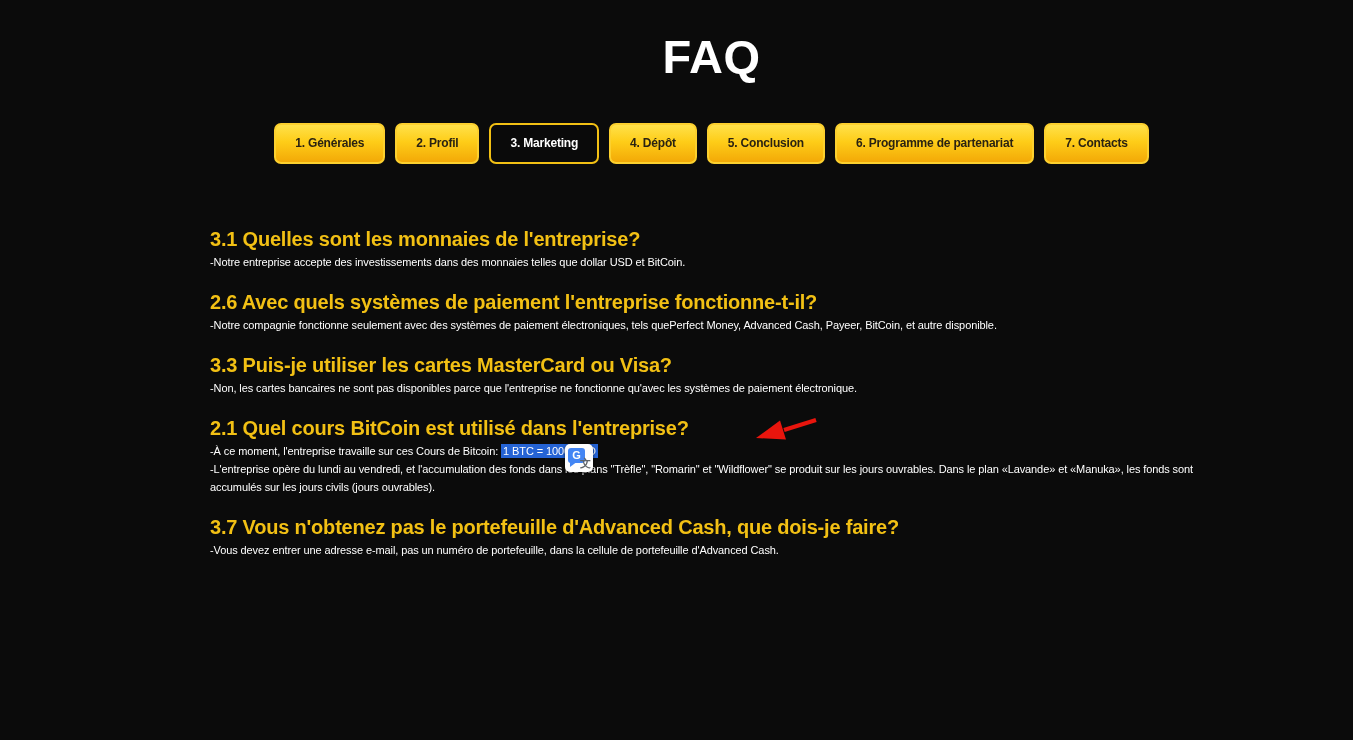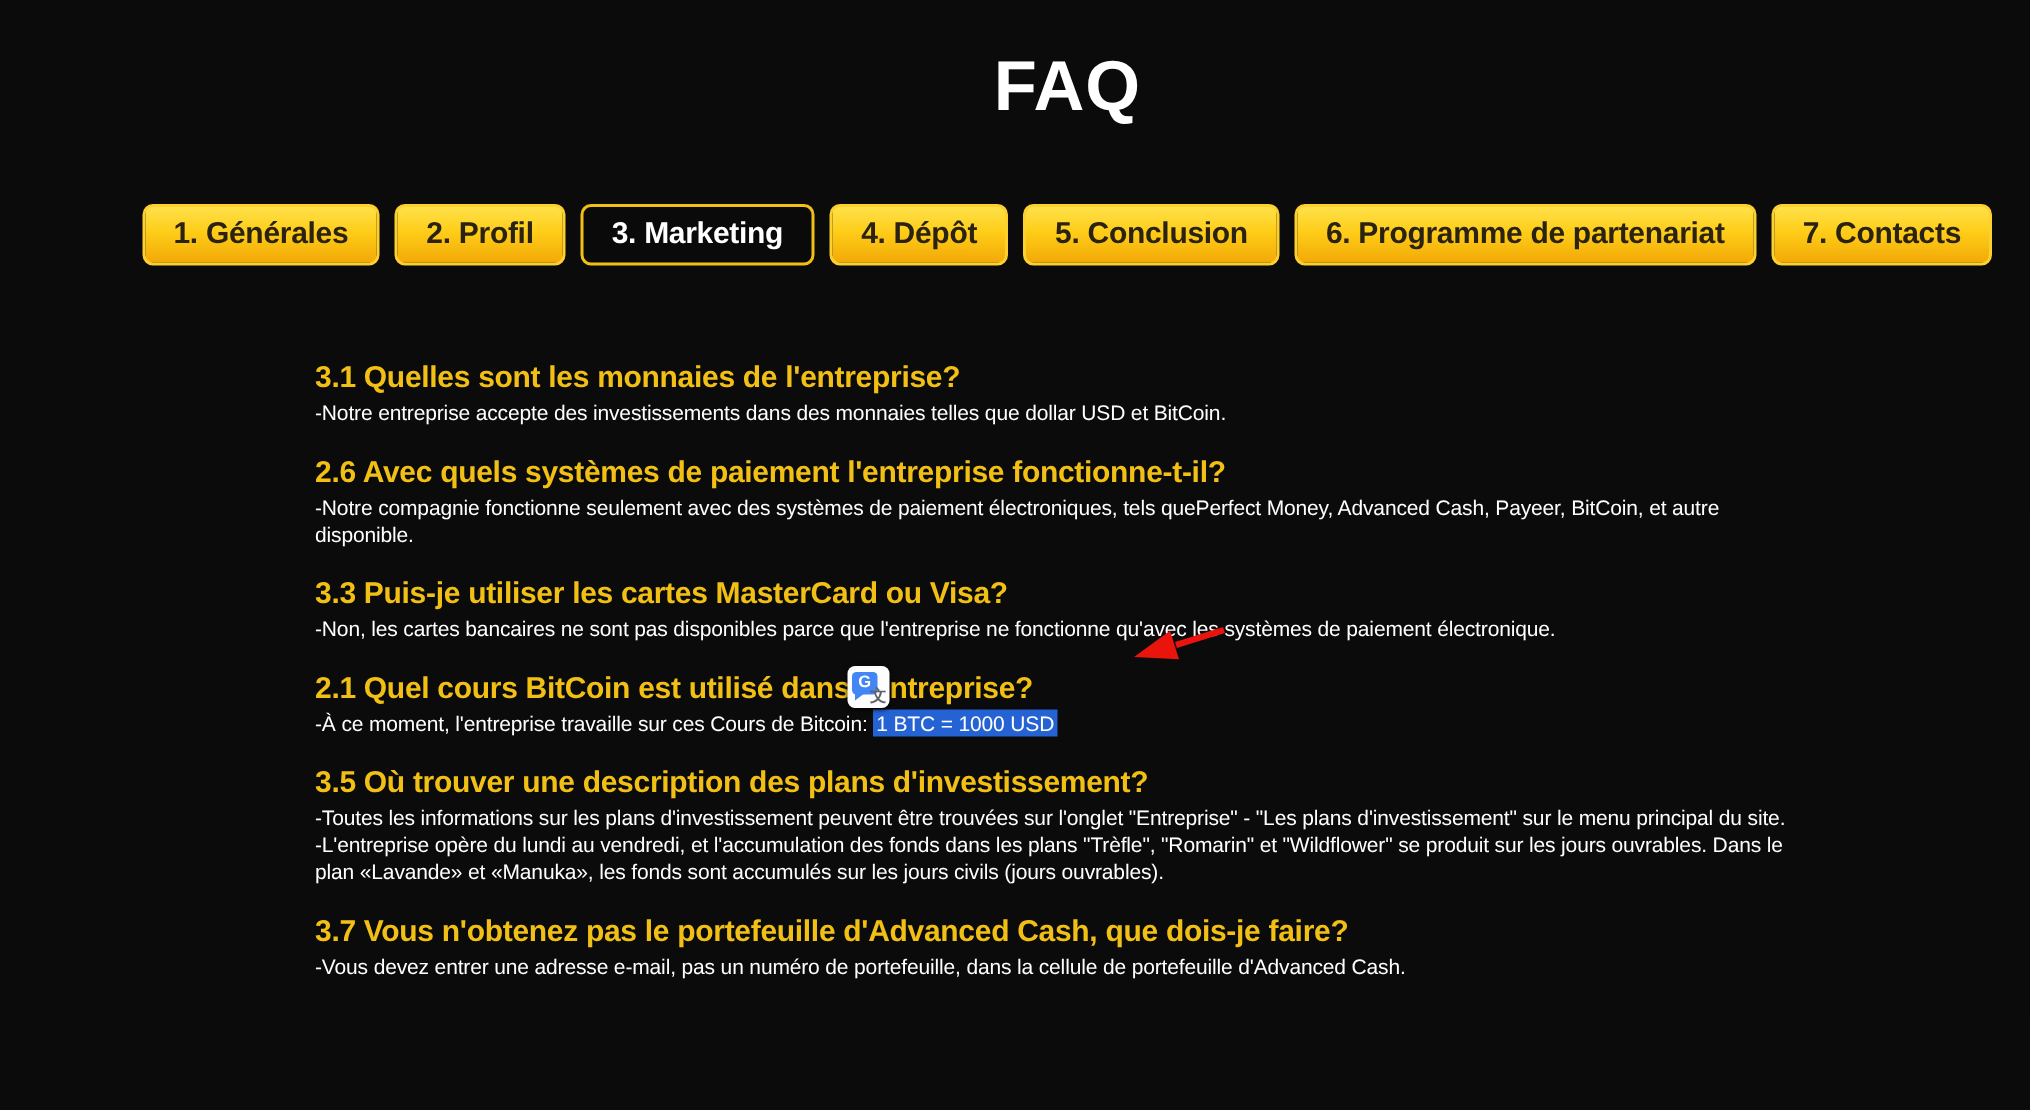--- a/index.html
+++ b/index.html
@@ -19,37 +19,37 @@
     position: relative;
   }
   .content { margin: 0 140px 0 210px; }
   .faq-title {
     text-align: center;
     color: #ffffff;
     font-size: 47px;
     font-weight: bold;
     letter-spacing: 0.5px;
     padding-top: 33px;
-    margin-bottom: 56px;
+    margin-bottom: 43px;
     line-height: 1;
   }
   .tabs {
     display: flex;
     justify-content: center;
     gap: 10px;
   }
   .tab {
     height: 41px;
     line-height: 37px;
     padding: 0 19px;
     border: 2px solid #fcd02e;
     border-radius: 7px;
     background: linear-gradient(180deg, #ffe14a 0%, #fecd18 45%, #f3a907 100%);
     color: var(--tab-text);
-    font-size: 20px;
+    font-size: 12px;
     font-weight: bold;
     white-space: nowrap;
     cursor: pointer;
     letter-spacing: -0.2px;
   }
   .tab.active {
     background: #0a0a0a;
     color: #ffffff;
     border-color: var(--accent);
     text-align: right;
@@ -58,21 +58,21 @@
   .faq-item .question {
     color: var(--accent);
     font-size: 20px;
     font-weight: bold;
     letter-spacing: -0.2px;
     line-height: 22px;
     margin: 20px 0 3px 0;
   }
   .faq-item .answer {
     color: var(--body-text);
-    font-size: 14px;
+    font-size: 11px;
     line-height: 18px;
     letter-spacing: -0.1px;
   }
   .hl {
     background: var(--selection);
     color: #ffffff;
     padding: 1px 2px;
   }
   .arrow-svg {
     position: absolute;
@@ -146,24 +146,20 @@
     </div>
     <div class="faq-item">
       <h3 class="question">3.3 Puis-je utiliser les cartes MasterCard ou Visa?</h3>
       <p class="answer">-Non, les cartes bancaires ne sont pas disponibles parce que l'entreprise ne fonctionne qu'avec les systèmes de paiement électronique.</p>
     </div>
     <div class="faq-item">
       <h3 class="question">2.1 Quel cours BitCoin est utilisé dans l'entreprise?</h3>
       <p class="answer"><span>-À ce moment, l'entreprise travaille sur ces Cours de Bitcoin: </span><span class="hl">1 BTC = 1000 USD</span></p>
     </div>
     <div class="faq-item">
-      <h3 class="question">3.5 Où trouver une description des plans d'investissement?</h3>
-      <p class="answer">-Toutes les informations sur les plans d'investissement peuvent être trouvées sur l'onglet "Entreprise" - "Les plans d'investissement" sur le menu principal du site.</p>
-    </div>
-    <div class="faq-item">
       <p class="answer">-L'entreprise opère du lundi au vendredi, et l'accumulation des fonds dans les plans "Trèfle", "Romarin" et "Wildflower" se produit sur les jours ouvrables. Dans le plan «Lavande» et «Manuka», les fonds sont accumulés sur les jours civils (jours ouvrables).</p>
     </div>
     <div class="faq-item">
       <h3 class="question">3.7 Vous n'obtenez pas le portefeuille d'Advanced Cash, que dois-je faire?</h3>
       <p class="answer">-Vous devez entrer une adresse e-mail, pas un numéro de portefeuille, dans la cellule de portefeuille d'Advanced Cash.</p>
     </div>
   </div>
 </div>
 
 <svg class="arrow-svg" viewBox="750 412 75 40" aria-hidden="true">

